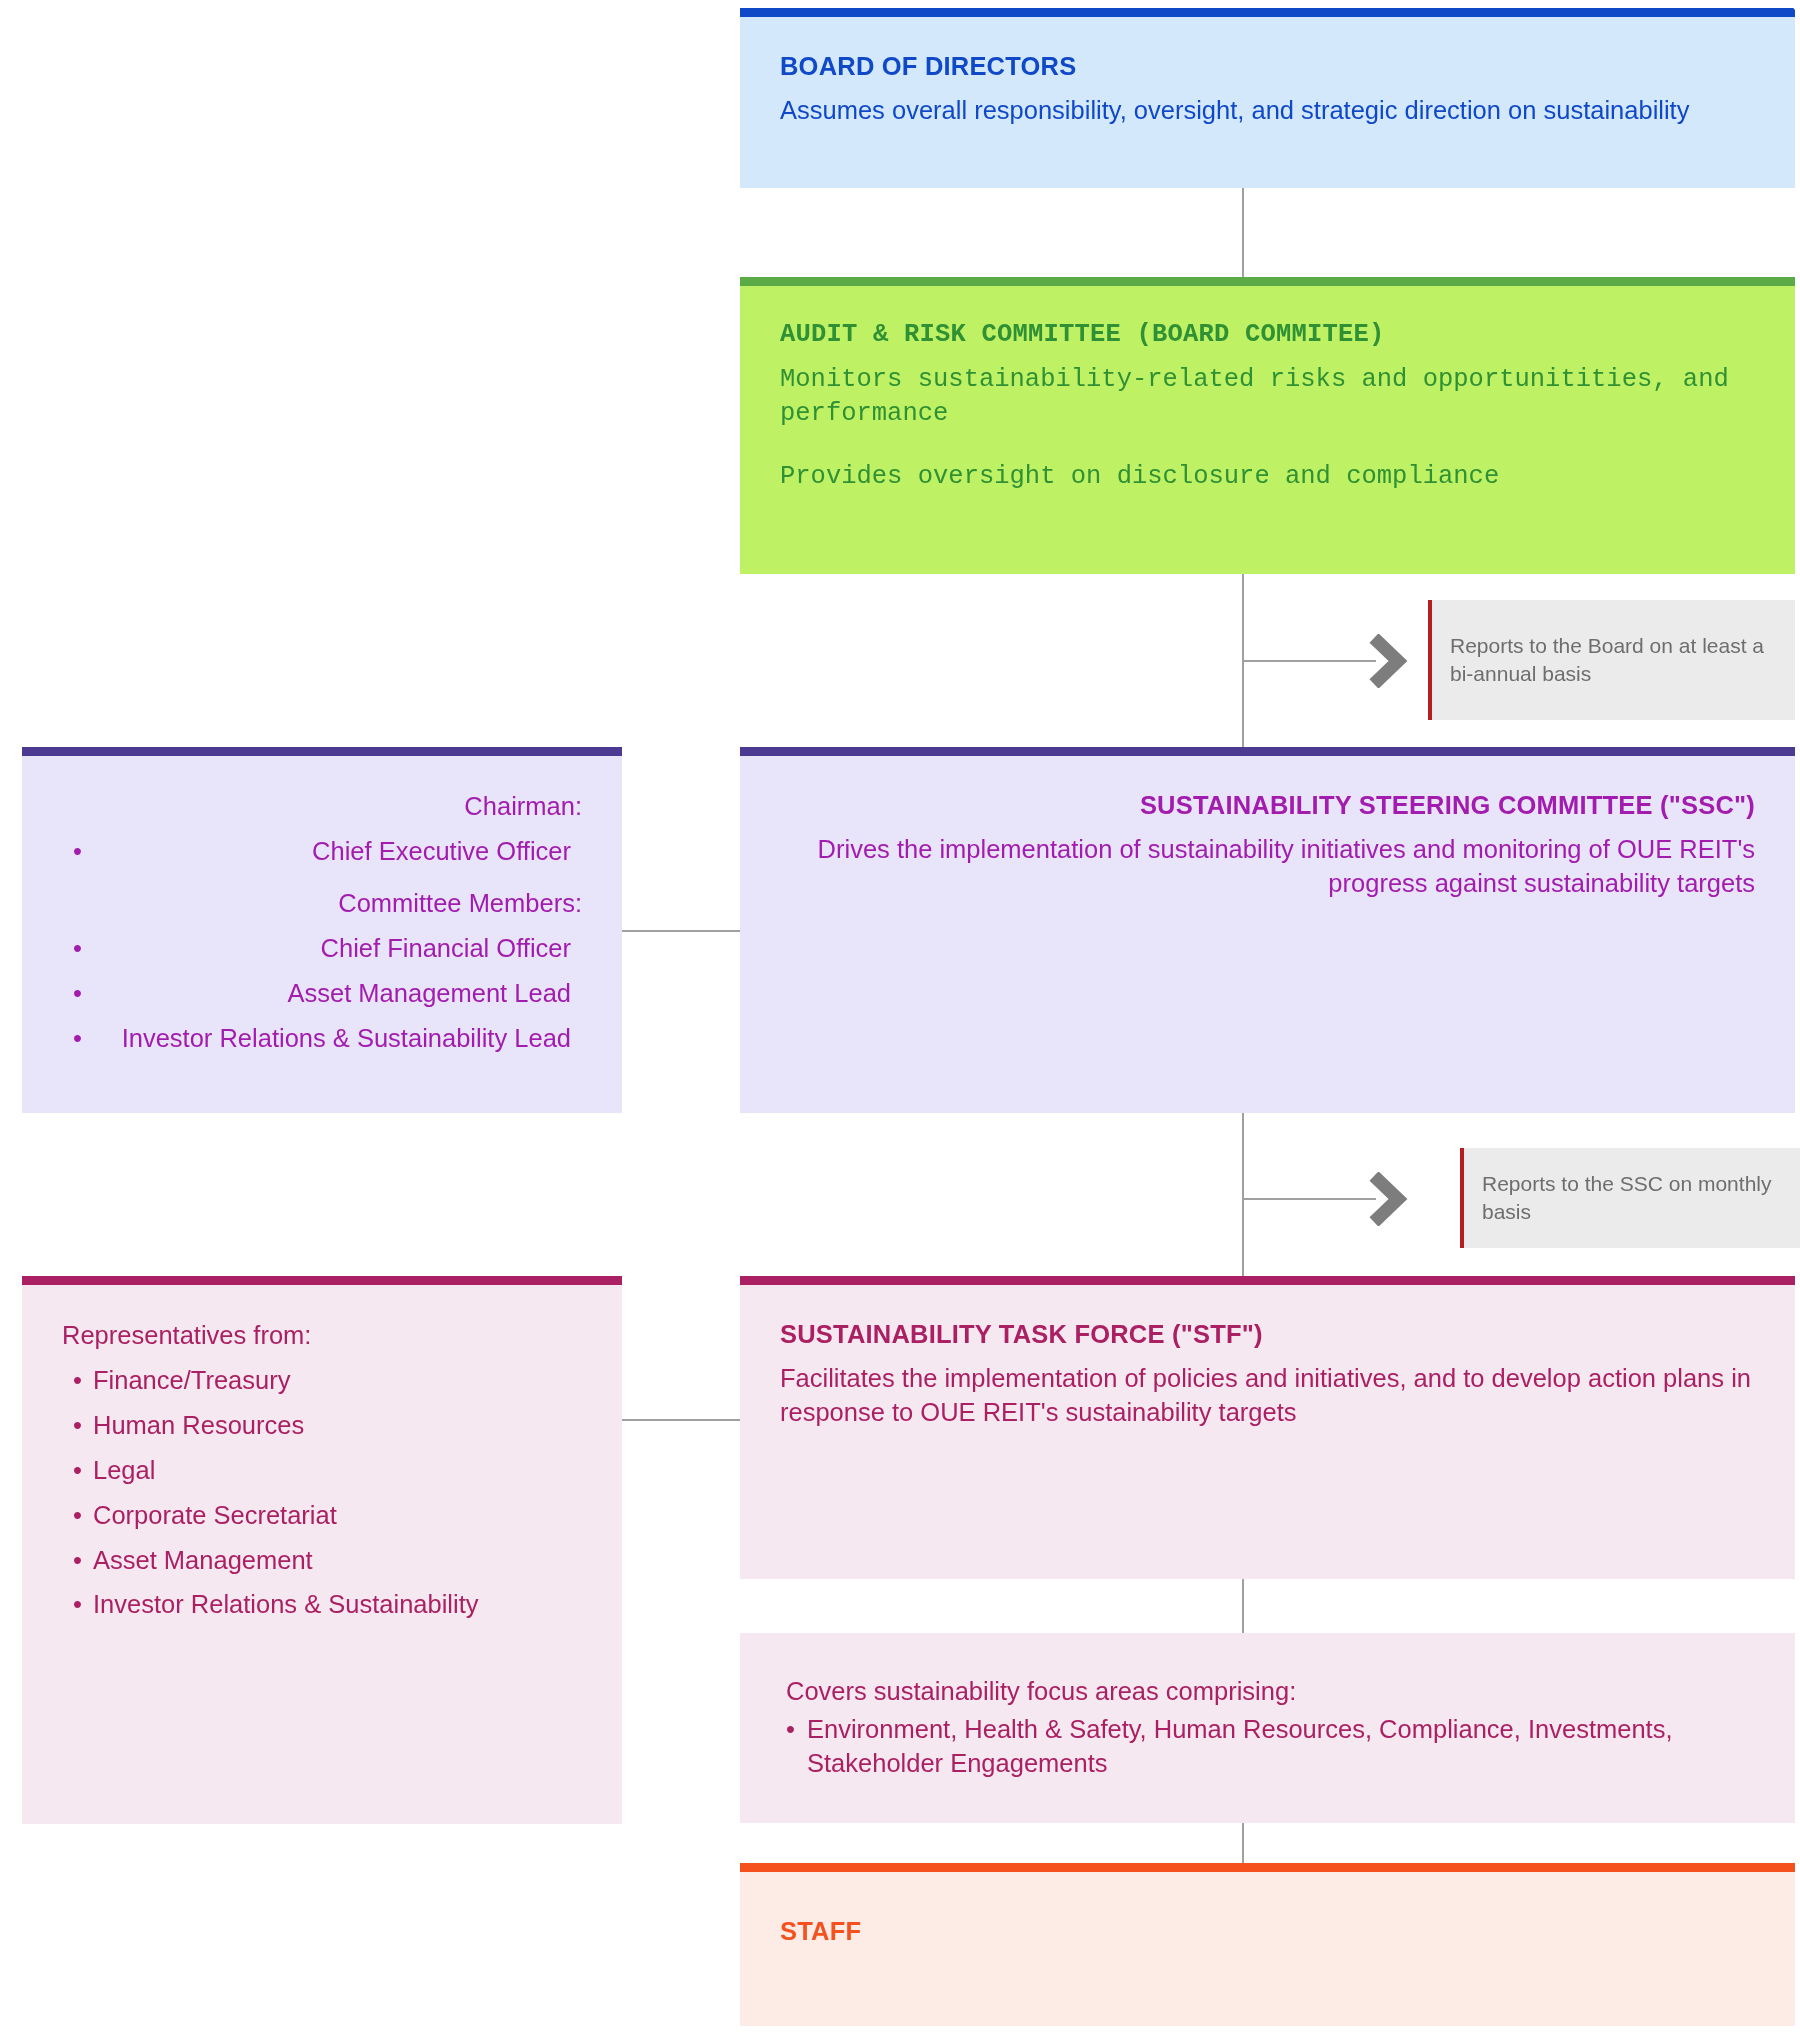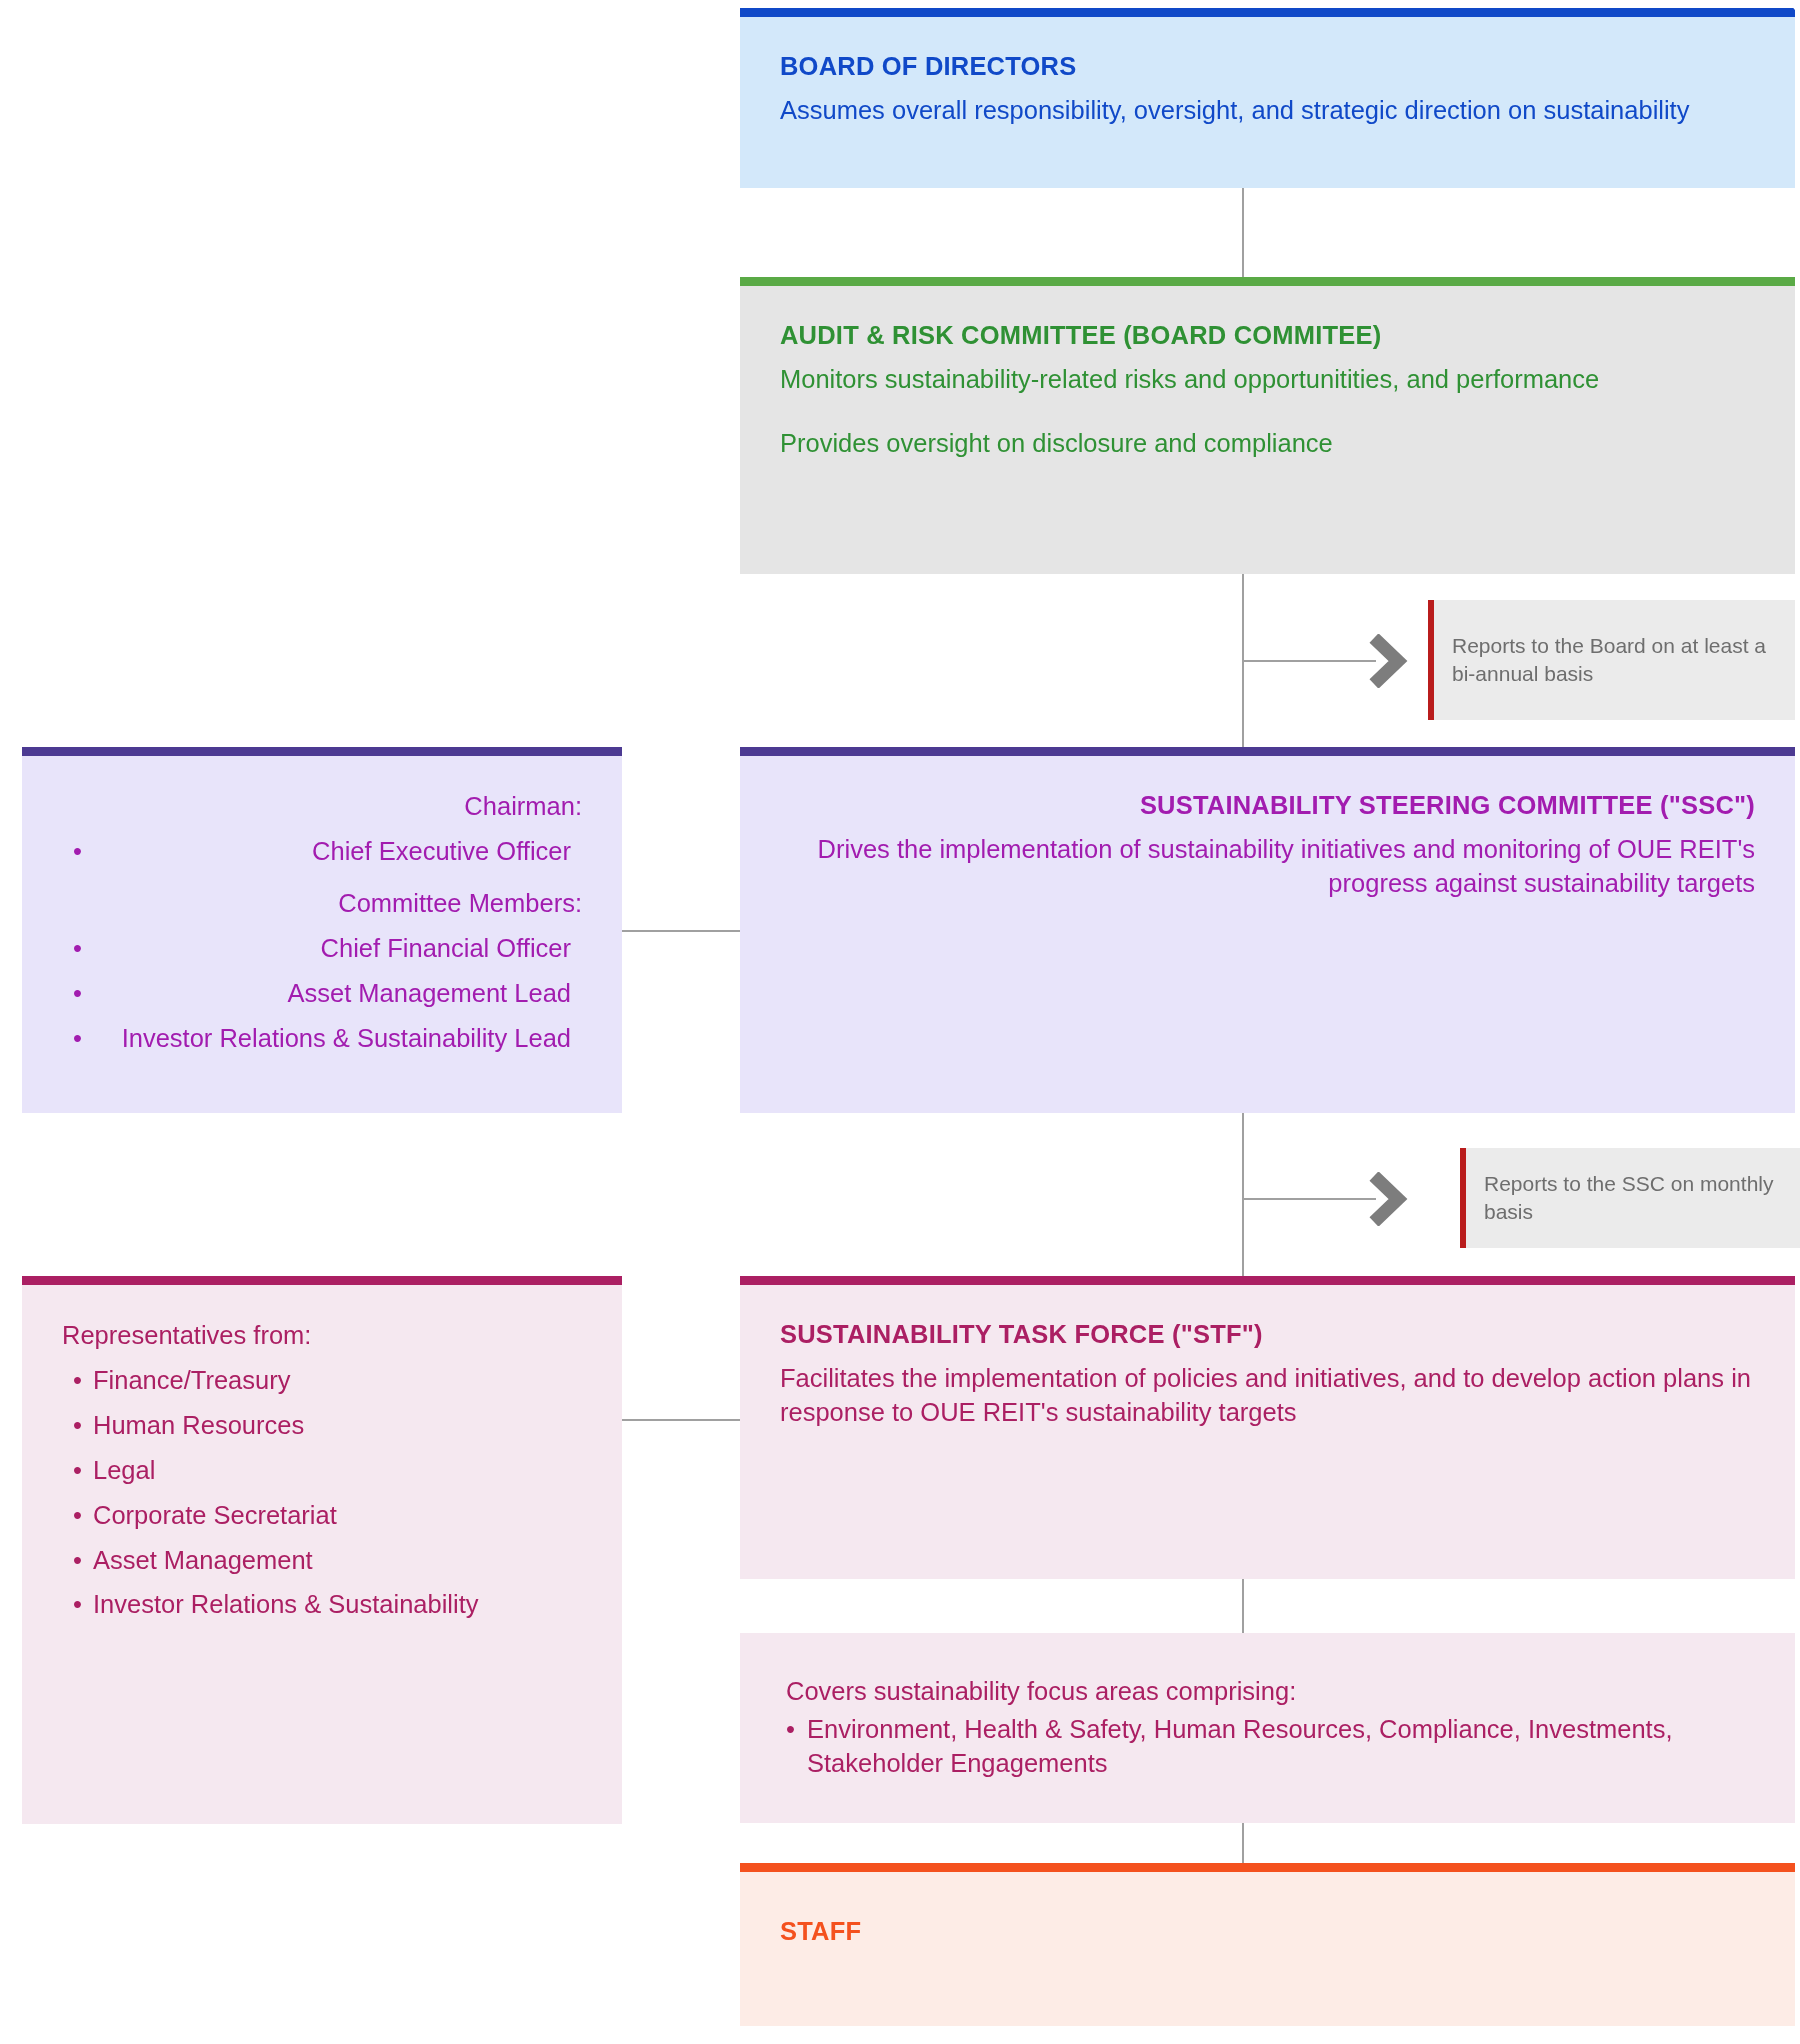--- a/index.html
+++ b/index.html
@@ -56,21 +56,21 @@
   .desc + .desc {
     margin-top: 30px;
   }
 
   
   .t-blue   .topbar { background: #1049c8; }
   .t-blue   .inner  { background: #d3e8fa; }
   .t-blue   .title, .t-blue .desc { color: #1049c8; }
 
   .t-green  .topbar { background: #5aaa46; }
-  .t-green  .inner  { background: #e5e5e5; }
+  .t-green  .inner  { background: #bef264; font-family: Liberation Mono, monospace; }
   .t-green  .title, .t-green .desc { color: #2f9134; }
 
   .t-purple .topbar { background: #4c3a92; }
   .t-purple .inner  { background: #e8e4fa; }
   .t-purple .title, .t-purple .desc,
   .t-purple .listtxt { color: #a21caf; text-align: right; }
 
   .t-pink   .topbar { background: #ab1f63; }
   .t-pink   .inner  { background: #f5e8f0; }
   .t-pink   .title, .t-pink .desc,
@@ -134,21 +134,21 @@
   .hline {
     position: absolute;
     height: 2px;
     background: #a0a0a0;
   }
 
   
   .note {
     position: absolute;
     background: #ebebeb;
-    border-left: 6px solid #b91c1c;
+    border-left: 4px solid #b91c1c;
     box-sizing: border-box;
     display: flex;
     align-items: center;
   }
   .note-text {
     font-size: 21px;
     line-height: 1.35;
     color: #6e6e6e;
     padding: 0 18px;
   }

